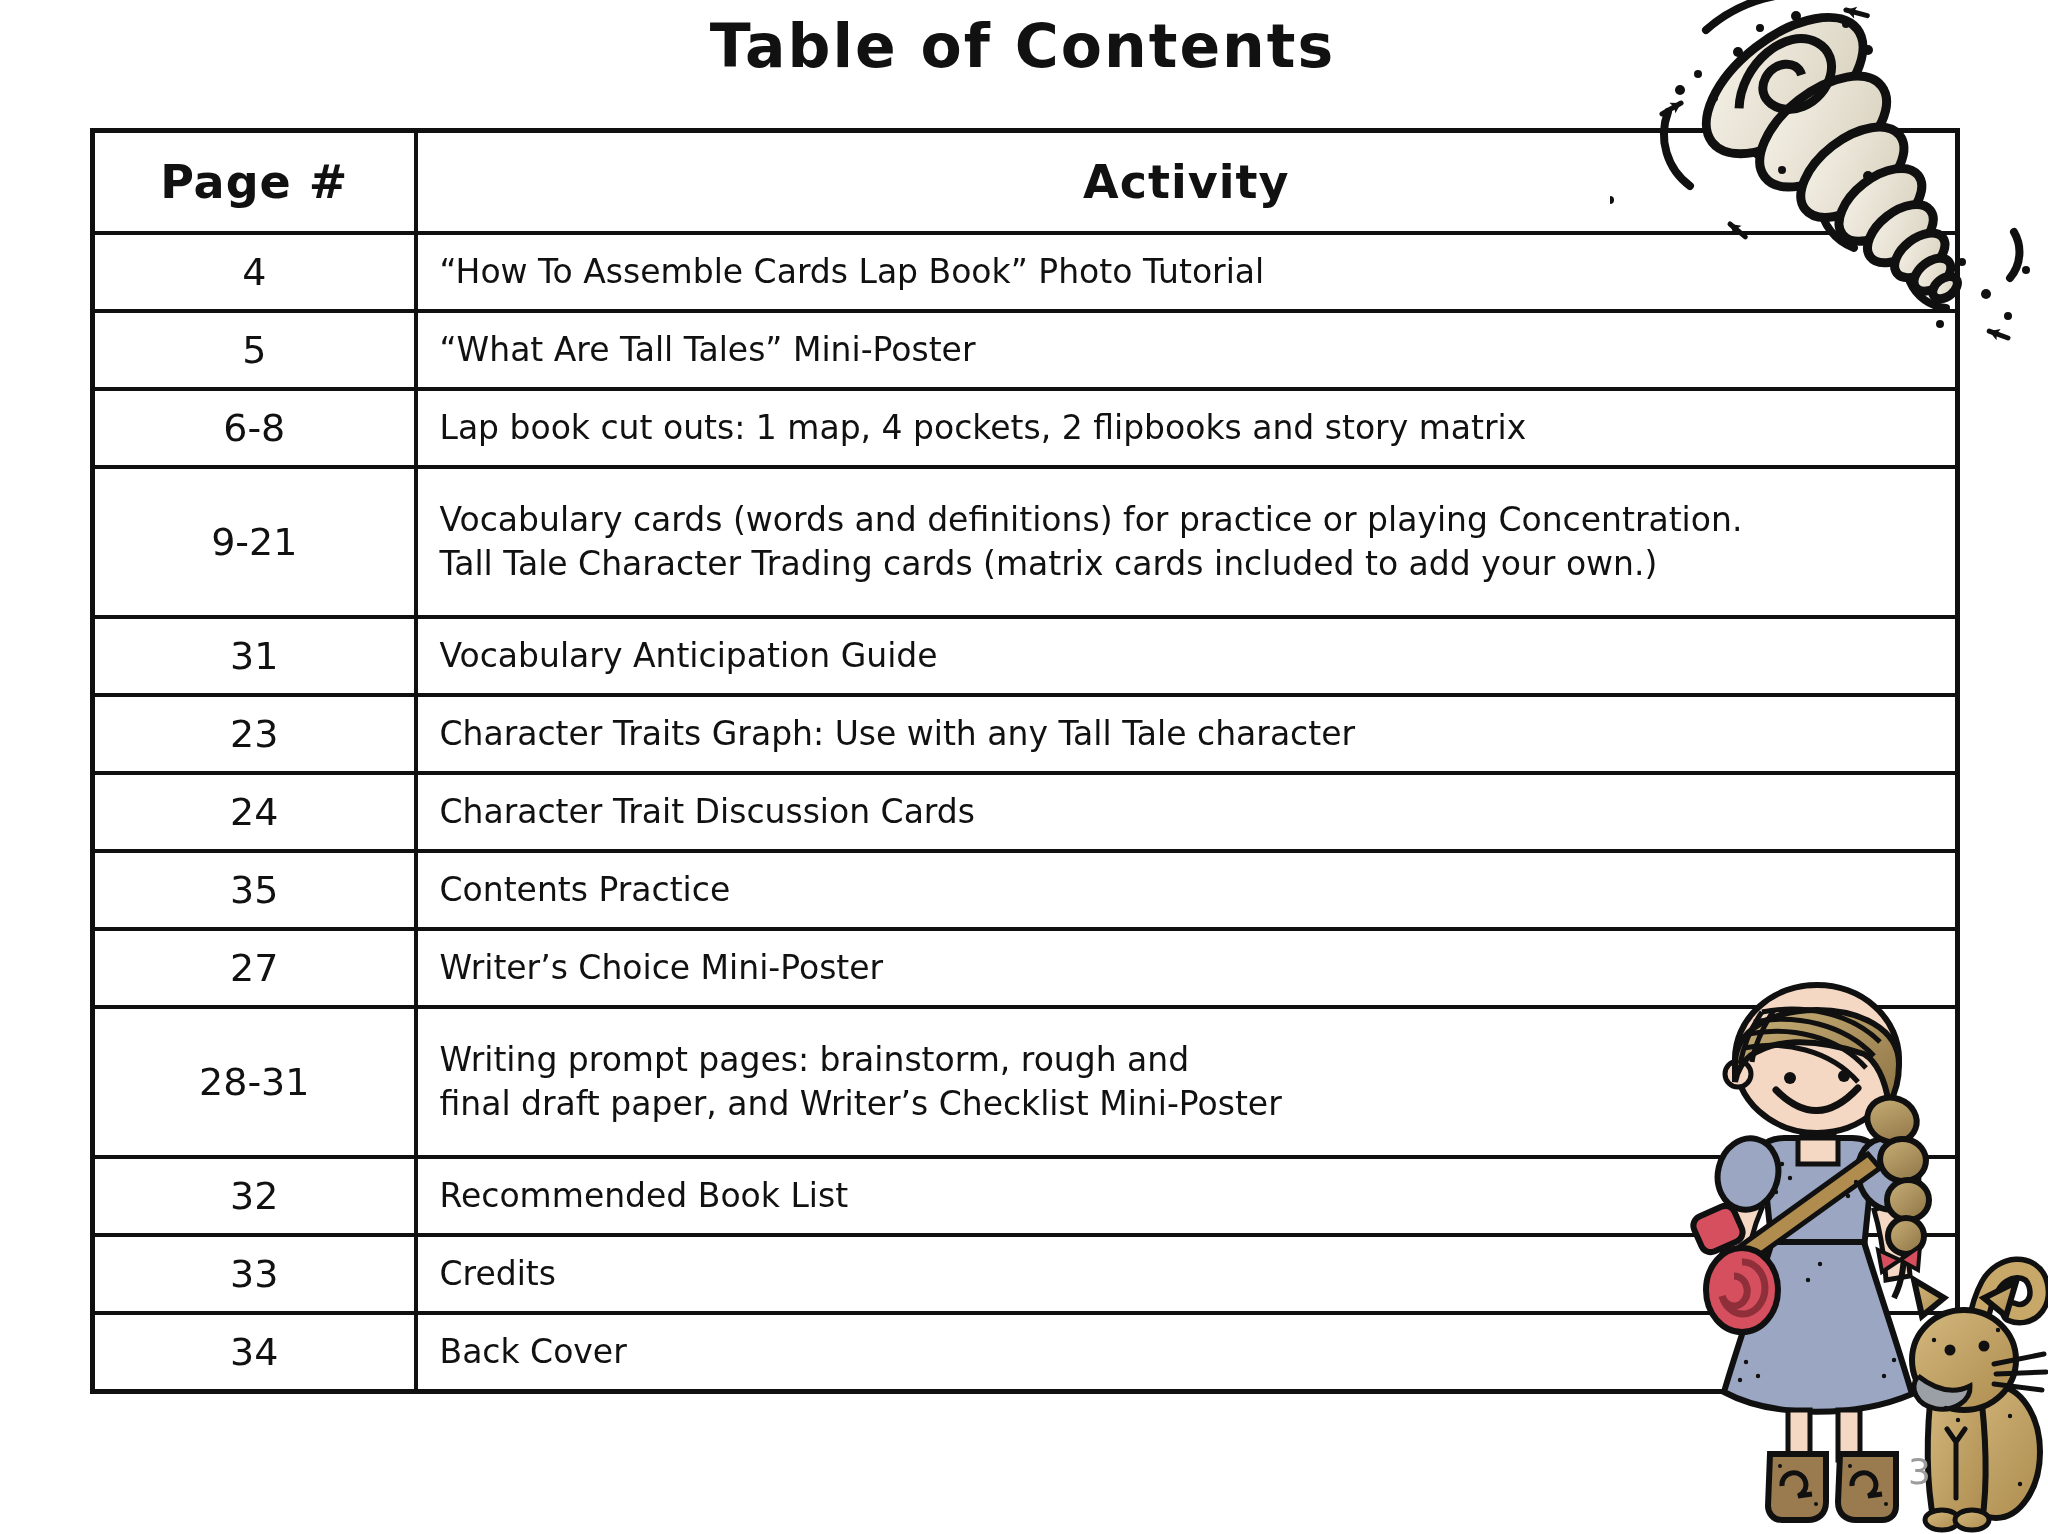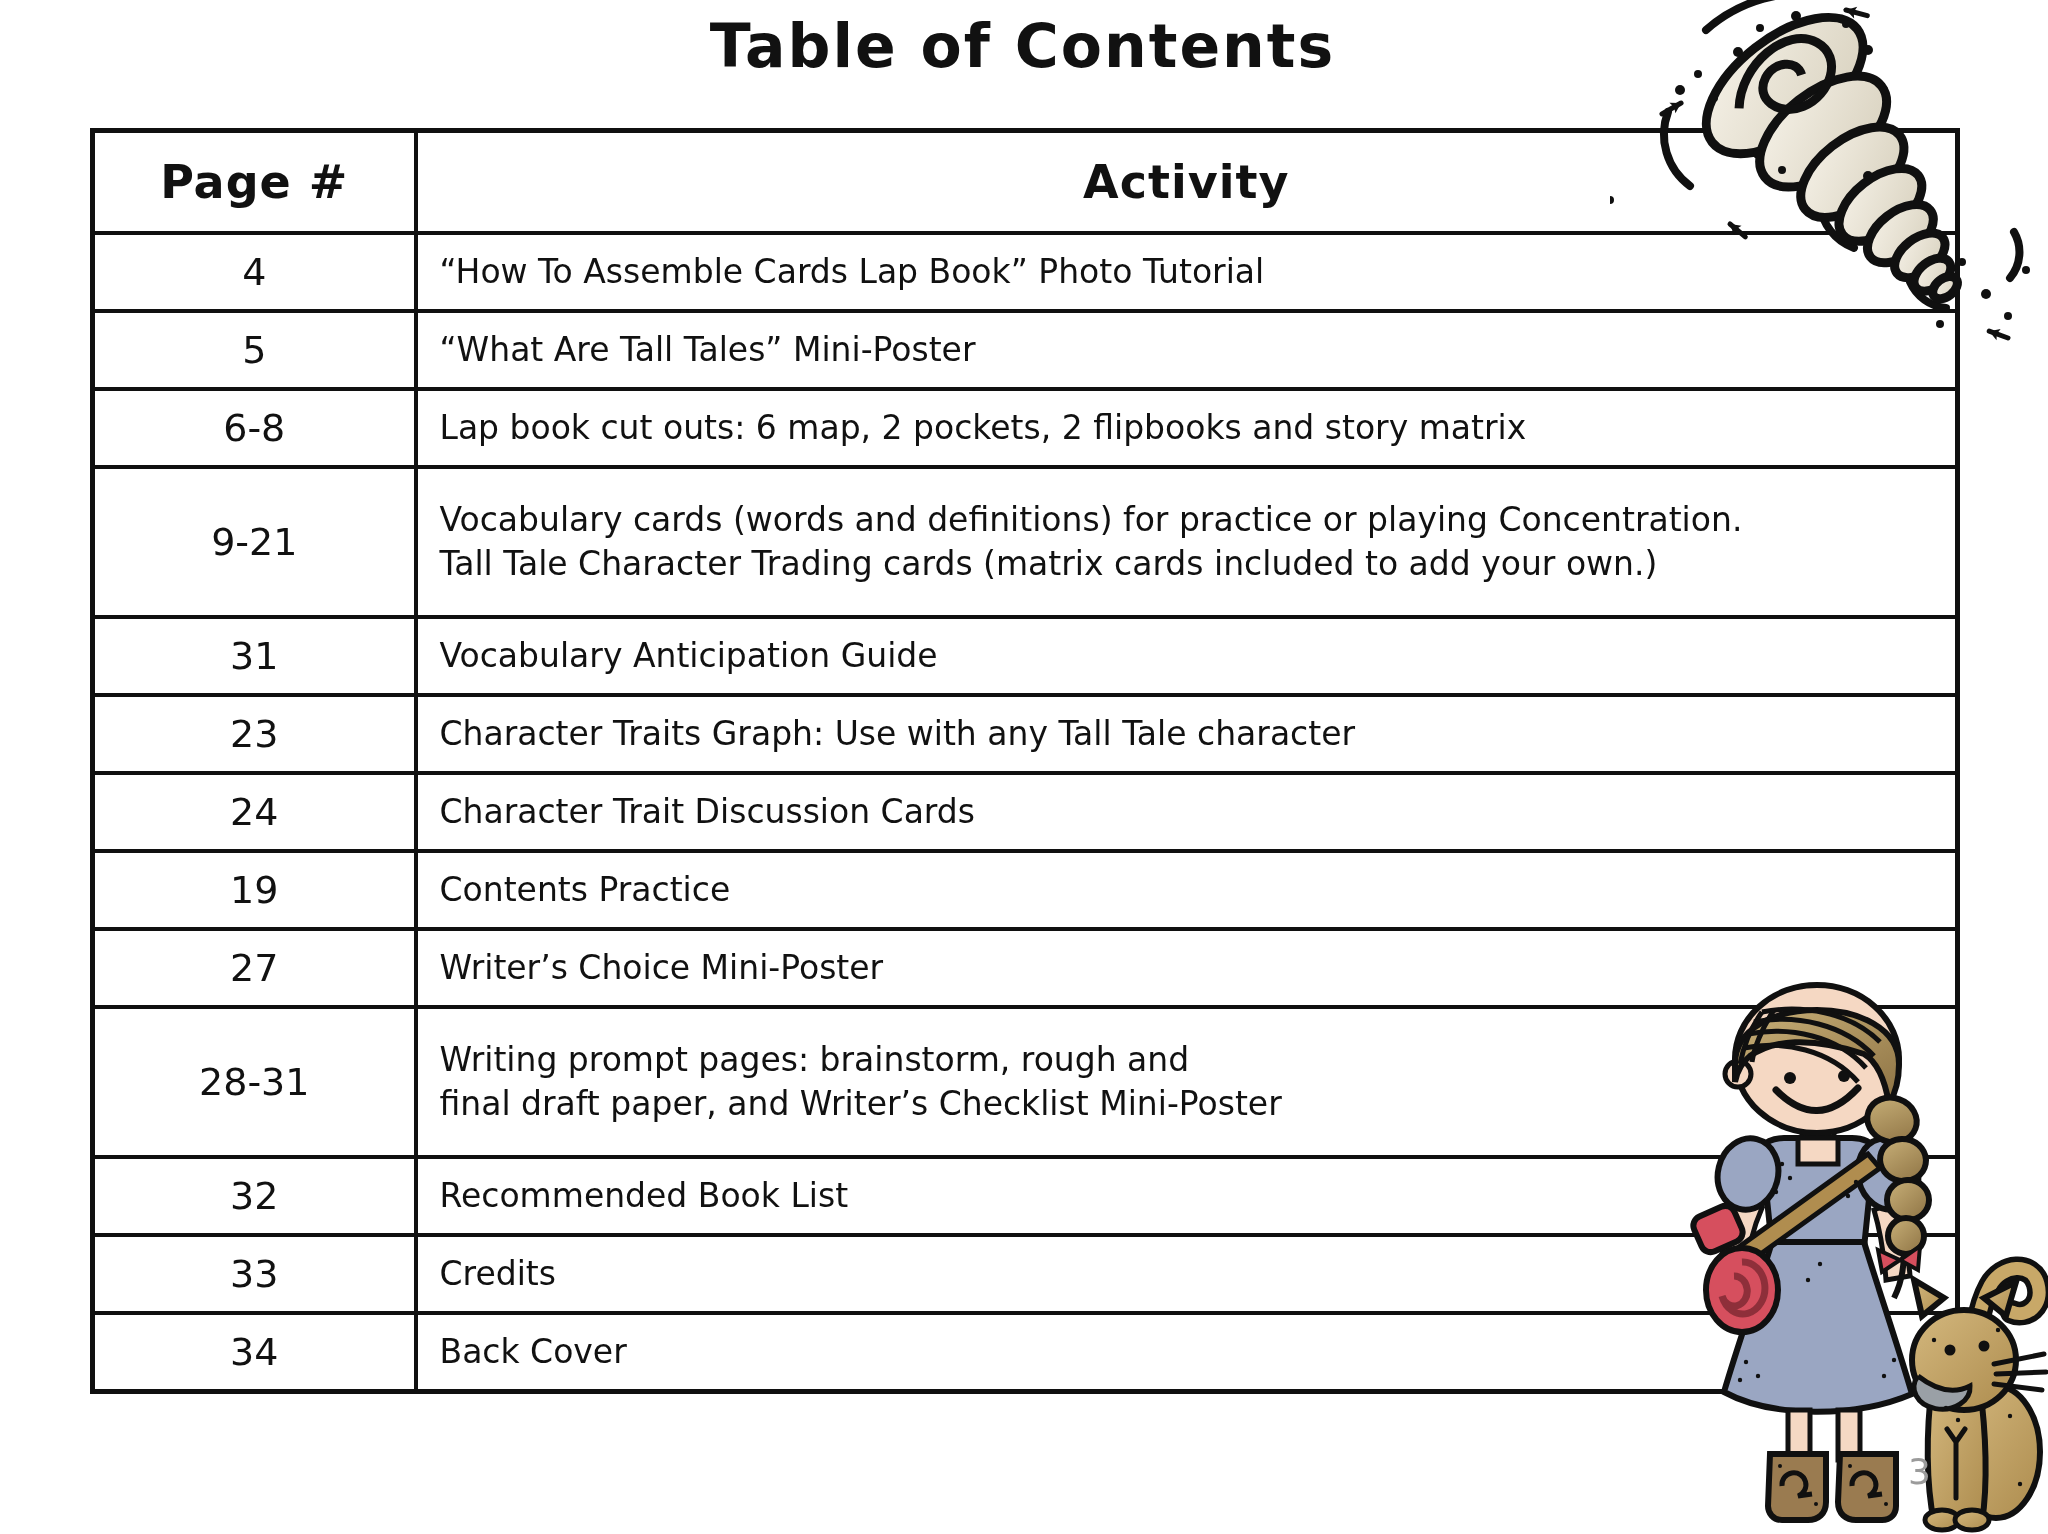--- a/index.html
+++ b/index.html
@@ -45,41 +45,41 @@
   <tr>
     <td class="pg">4</td>
     <td class="act">“How To Assemble Cards Lap Book” Photo Tutorial</td>
   </tr>
   <tr>
     <td class="pg">5</td>
     <td class="act">“What Are Tall Tales” Mini-Poster</td>
   </tr>
   <tr>
     <td class="pg">6-8</td>
-    <td class="act">Lap book cut outs: 6 map, 2 pockets, 2 flipbooks and story matrix</td>
+    <td class="act">Lap book cut outs: 1 map, 4 pockets, 2 flipbooks and story matrix</td>
   </tr>
   <tr class="tall">
     <td class="pg">9-21</td>
     <td class="act">Vocabulary cards (words and definitions) for practice or playing Concentration.
 Tall Tale Character Trading cards (matrix cards included to add your own.)</td>
   </tr>
   <tr>
     <td class="pg">31</td>
     <td class="act">Vocabulary Anticipation Guide</td>
   </tr>
   <tr>
     <td class="pg">23</td>
     <td class="act">Character Traits Graph: Use with any Tall Tale character</td>
   </tr>
   <tr>
     <td class="pg">24</td>
     <td class="act">Character Trait Discussion Cards</td>
   </tr>
   <tr>
-    <td class="pg">19</td>
+    <td class="pg">35</td>
     <td class="act">Contents Practice</td>
   </tr>
   <tr>
     <td class="pg">27</td>
     <td class="act">Writer’s Choice Mini-Poster</td>
   </tr>
   <tr class="tall">
     <td class="pg">28-31</td>
     <td class="act">Writing prompt pages: brainstorm, rough and
 final draft paper, and Writer’s Checklist Mini-Poster</td>

